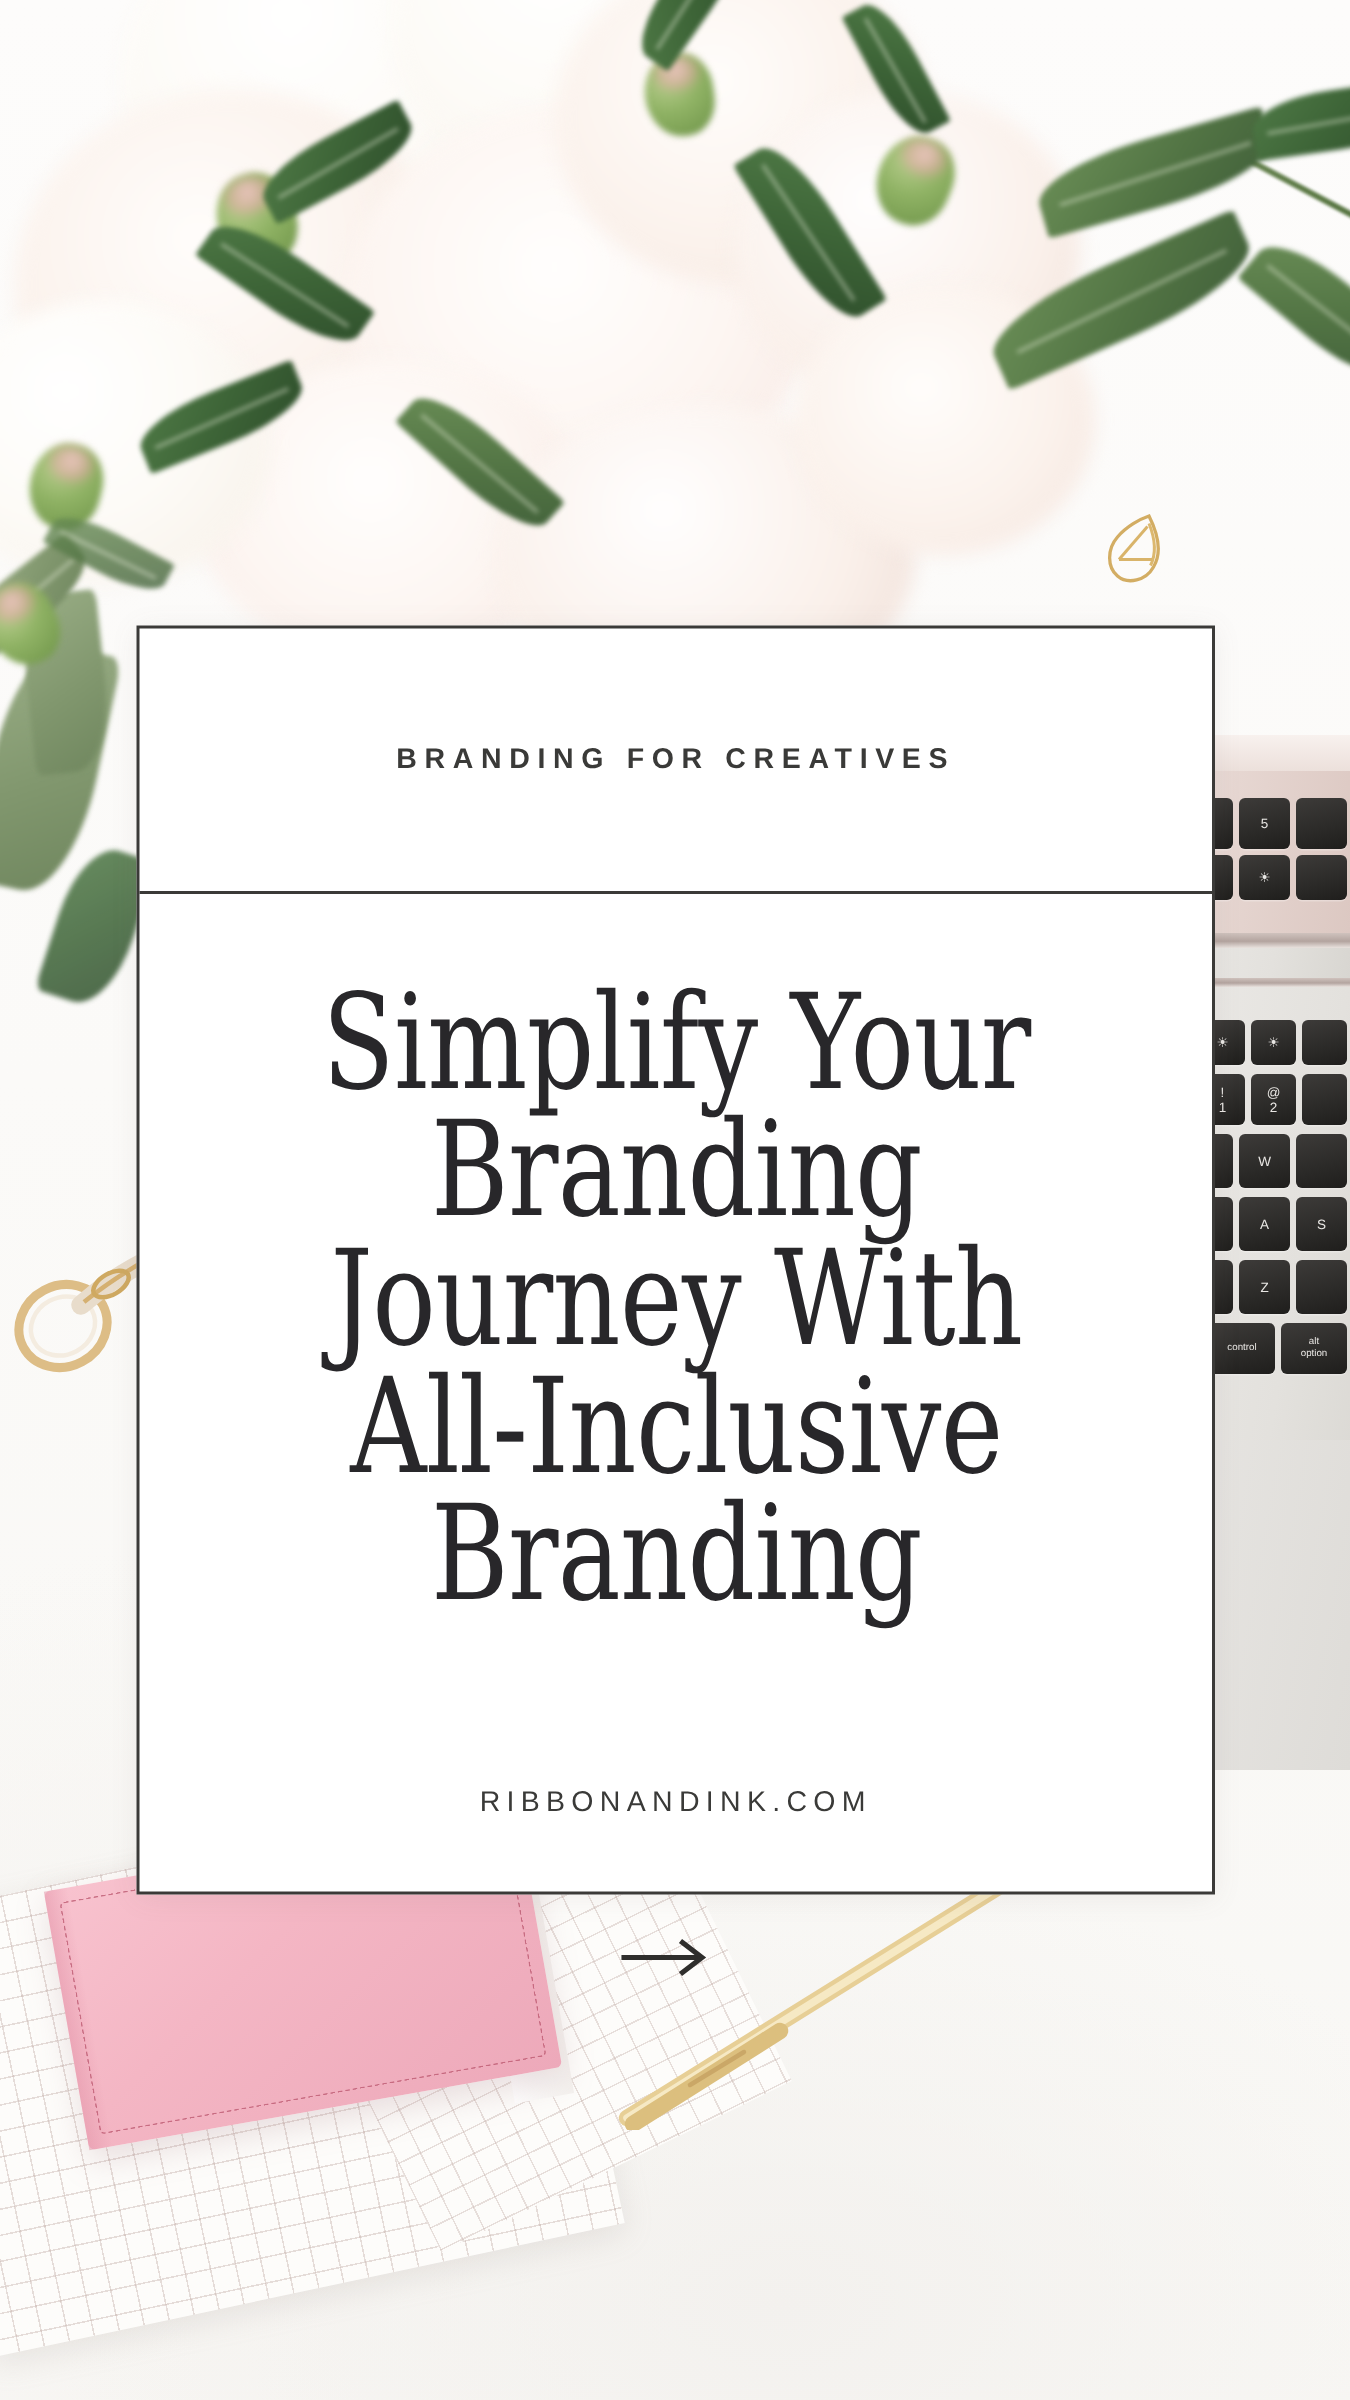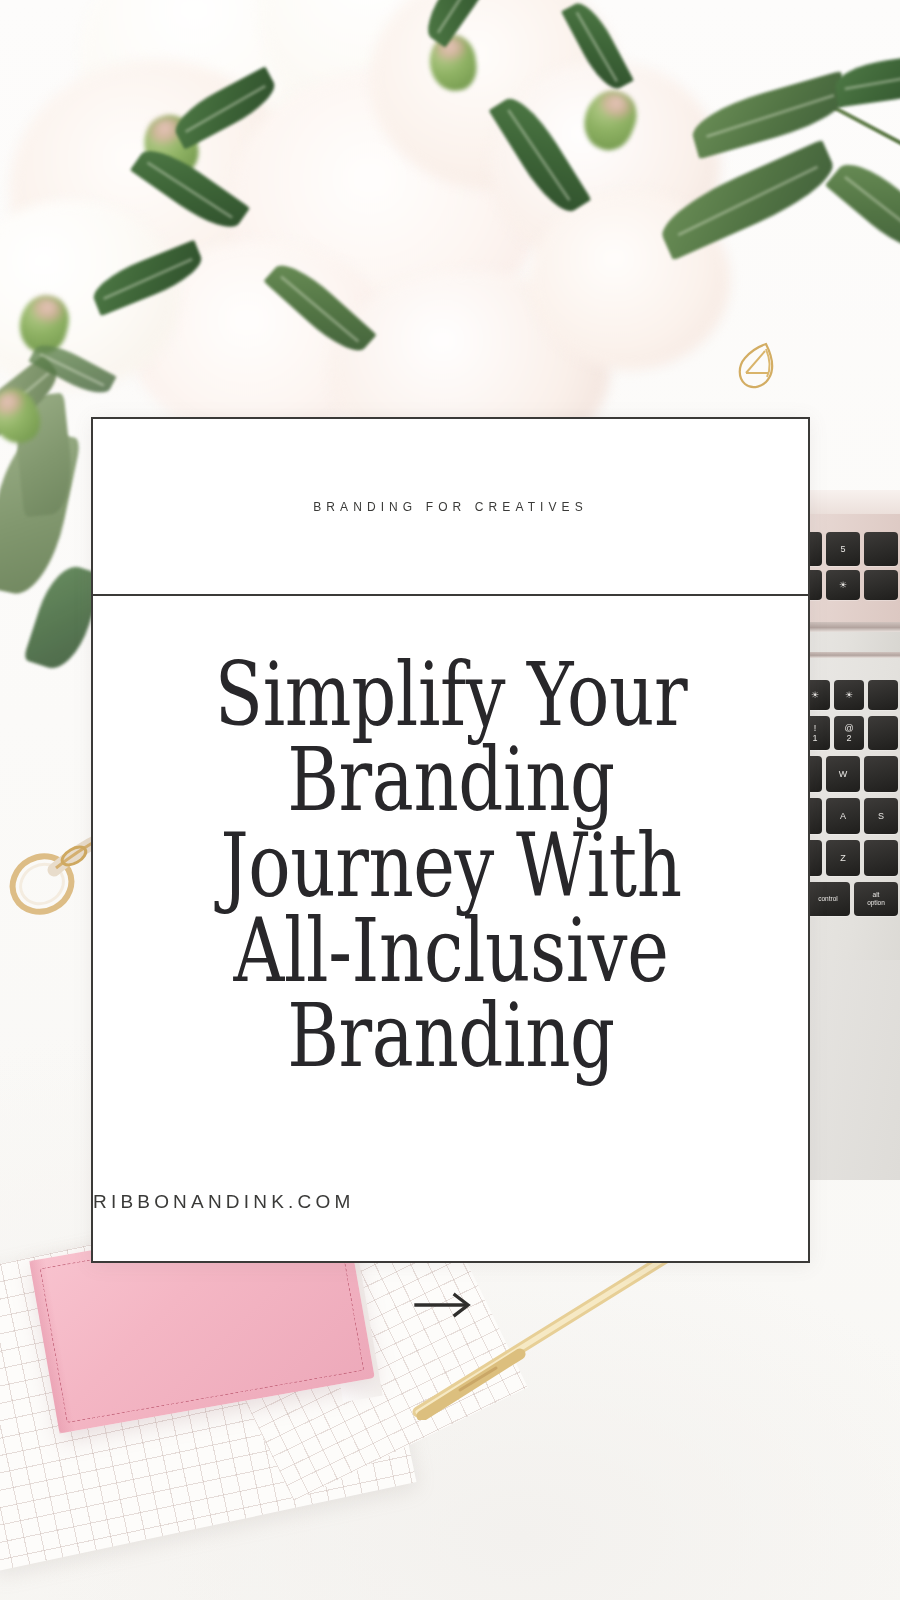--- a/index.html
+++ b/index.html
@@ -168,25 +168,25 @@
     display:flex; flex-direction:column;
     box-shadow:0 2px 18px rgba(120,112,108,.10);
   }
   .card-eyebrow {
     height:177px;
     border-bottom:2px solid #3b3a38;
     display:flex; align-items:center; justify-content:center;
   }
   .eyebrow-text {
     font-family:"Liberation Sans", sans-serif;
-    font-size:12px;
+    font-size:19px;
     letter-spacing:5.1px;
     color:#3a3a38;
     text-transform:uppercase;
-    font-weight:400;
+    font-weight:700;
     white-space:nowrap;
     text-align:center;
   }
   .card-body {
     flex:1;
     position:relative;
     display:flex; flex-direction:column;
     align-items:center;
     justify-content:flex-start;
   }
@@ -199,21 +199,21 @@
     font-size:88px;
     line-height:0.97;
     letter-spacing:-0.5px;
     color:#28272a;
     transform:scaleX(0.80);
     transform-origin:center top;
   }
   .site-url {
     position:absolute;
     left:0; right:0; bottom:48px;
-    text-align:left;
+    text-align:center;
     font-family:"Liberation Sans", sans-serif;
     font-size:19px;
     letter-spacing:4.2px;
     color:#3a3a38;
   }
 </style>
 </head>
 <body>
 
 <div id="stage">

